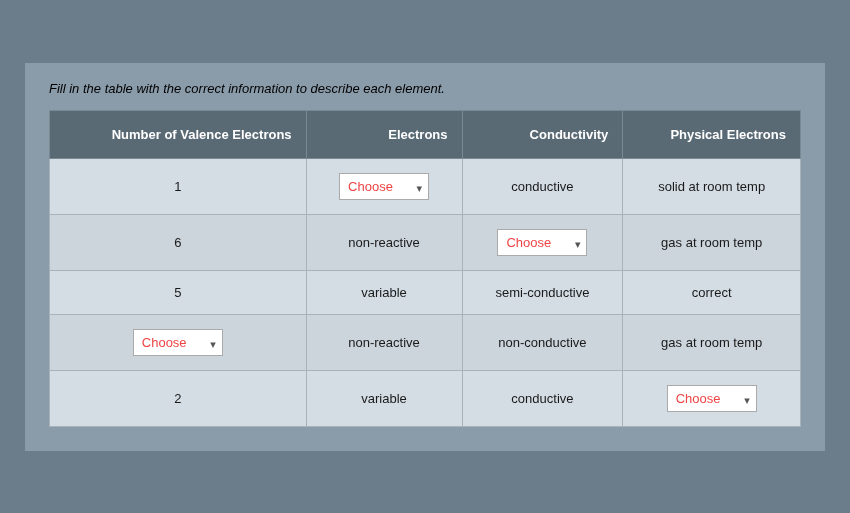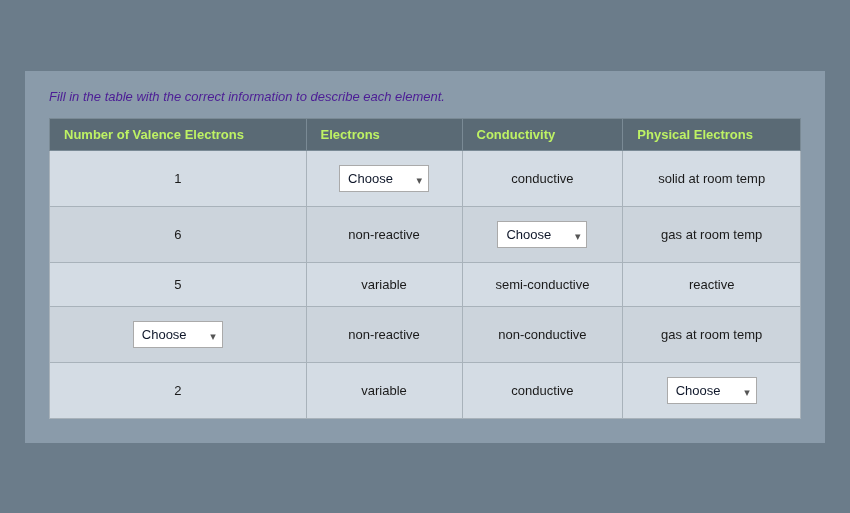--- a/index.html
+++ b/index.html
@@ -15,42 +15,42 @@
       overflow: hidden;
     }
 
     .page-wrapper {
       background: #8a9baa;
       padding: 18px 24px 24px 24px;
       width: 800px;
     }
 
     .instruction {
-      color: #4c1d95;
+      color: #000000;
       font-size: 13px;
       margin-bottom: 14px;
       font-style: italic;
     }
 
     table {
       width: 100%;
       border-collapse: collapse;
       background: #c8d0d8;
     }
 
     thead tr {
       background: #5a6a75;
     }
 
     thead th {
-      color: #bef264;
+      color: #ffffff;
       font-size: 13px;
       font-weight: bold;
-      padding: 8px 14px;
-      text-align: left;
+      padding: 16px 14px;
+      text-align: right;
       border: 1px solid #7a8a95;
     }
 
     tbody tr {
       background: #d4dce4;
       border: 1px solid #a0aab2;
     }
 
     tbody tr:nth-child(even) {
       background: #ccd4dc;
@@ -64,21 +64,21 @@
       text-align: center;
       vertical-align: middle;
     }
 
     .dropdown-cell {
       display: inline-block;
       background: white;
       border: 1px solid #aaa;
       padding: 5px 10px 5px 8px;
       font-size: 13px;
-      color: #0f172a;
+      color: #ef4444;
       cursor: pointer;
       min-width: 90px;
       text-align: left;
       position: relative;
     }
 
     .dropdown-cell::after {
       content: '▾';
       font-size: 11px;
       color: #555;
@@ -125,21 +125,21 @@
         <div class="dropdown-wrapper">
           <div class="dropdown-cell">Choose</div>
         </div>
       </td>
           <td>gas at room temp</td>
         </tr>
         <tr>
           <td>5</td>
           <td>variable</td>
           <td>semi-conductive</td>
-          <td>reactive</td>
+          <td>correct</td>
         </tr>
         <tr>
           <td>
         <div class="dropdown-wrapper">
           <div class="dropdown-cell">Choose</div>
         </div>
       </td>
           <td>non-reactive</td>
           <td>non-conductive</td>
           <td>gas at room temp</td>

